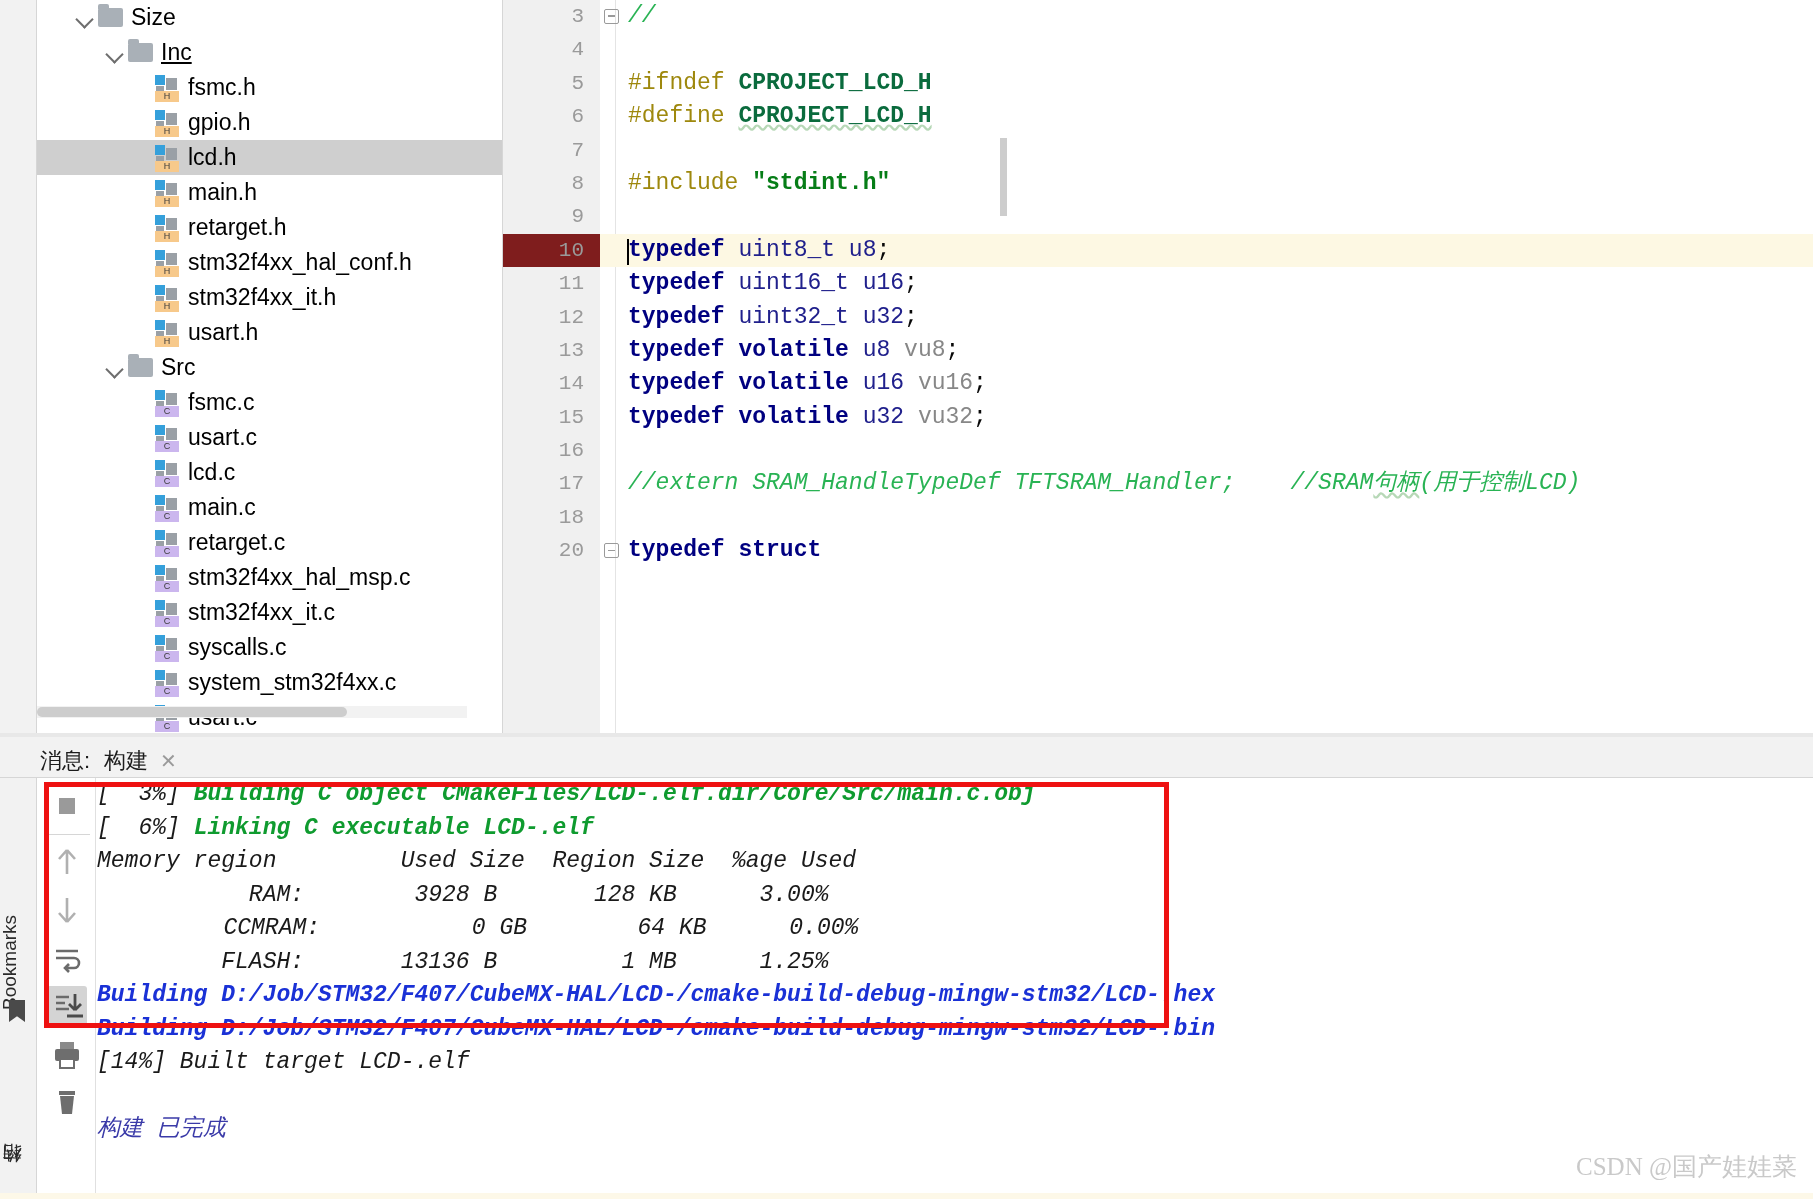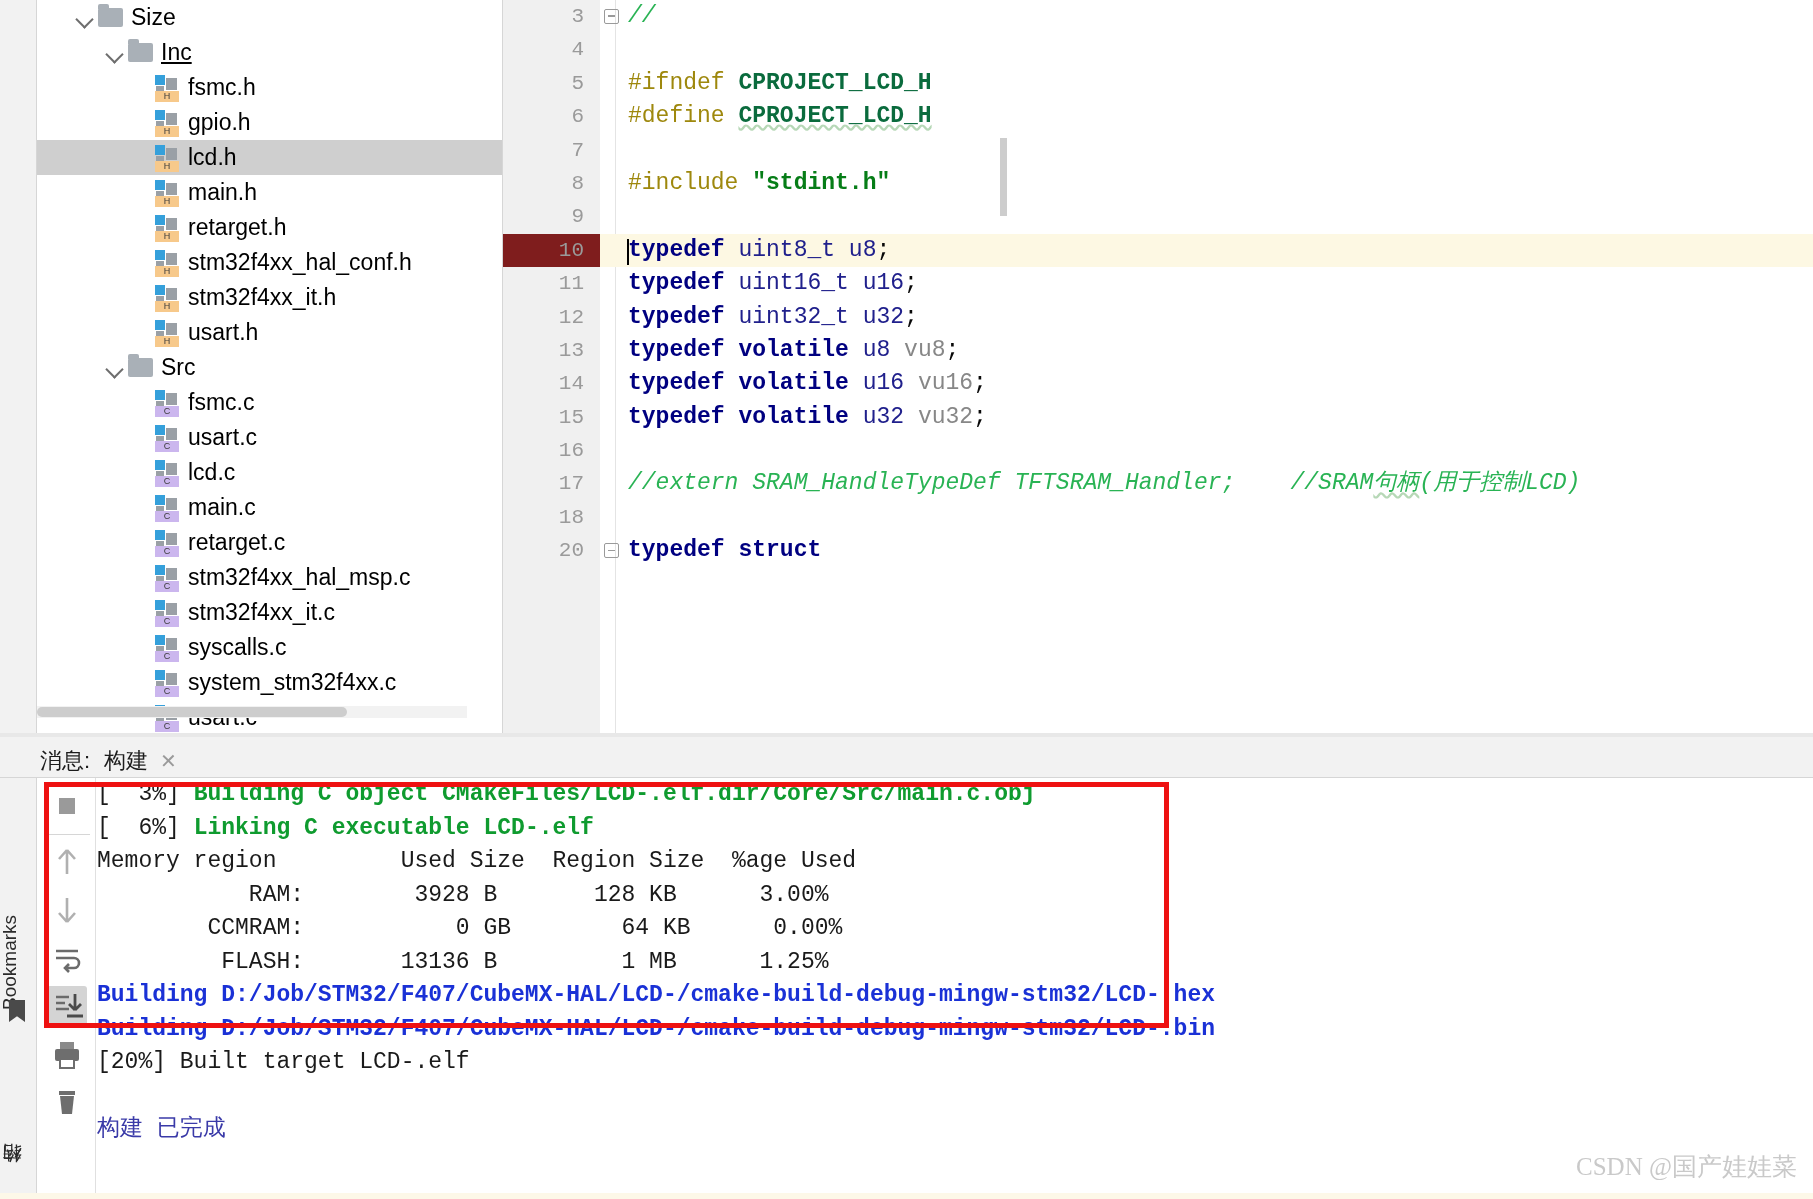--- a/index.html
+++ b/index.html
@@ -137,21 +137,21 @@
     clip-path: polygon(0 0, 100% 0, 100% 100%, 50% 74%, 0 100%);
   }
 
   
   .runbar { position: absolute; left: 38px; top: 41px; width: 58px; height: 421px; background: #ffffff; border-right: 1px solid #e0e0e0; }
   .rb-btn { position: absolute; left: 9px; width: 40px; height: 40px; }
   .rb-btn.active { background: #d4d4d4; border-radius: 3px; }
   .rb-sep { position: absolute; left: 6px; width: 46px; height: 1px; background: #d6d6d6; }
 
   
-  .output { position: absolute; left: 97px; top: 41px; width: 1716px; height: 421px; background: #ffffff; overflow: hidden; }
+  .output { position: absolute; left: 97px; top: 41px; width: 1716px; height: 421px; background: #ffffff; overflow: hidden; font-style: italic; }
   .oline {
     position: absolute; left: 0; height: 33.5px; line-height: 33.5px;
     font-size: 23px; white-space: pre;
     font-family: "Liberation Mono", monospace; color: #1a1a1a;
   }
   .o-green { color: #0f9b2f; font-weight: bold; }
   .o-blue { color: #1a31d6; font-weight: bold; }
   .o-plain { color: #1a1a1a; }
   .o-cn { color: #3a3aa8; }
 
@@ -506,25 +506,25 @@
           <path d="M13 14 H27 L25 32 H15 Z" fill="#6e6e6e"></path>
         </svg>
       </div>
     </div>
 
     <div class="output" id="output">
         <div class="oline" style="top: 0px;"><span class="o-plain">[  3%] </span><span class="o-green">Building C object CMakeFiles/LCD-.elf.dir/Core/Src/main.c.obj</span></div>
         <div class="oline" style="top: 33.5px;"><span class="o-plain">[  6%] </span><span class="o-green">Linking C executable LCD-.elf</span></div>
         <div class="oline" style="top: 67px;"><span class="o-plain">Memory region         Used Size  Region Size  %age Used</span></div>
         <div class="oline" style="top: 100.5px;"><span class="o-plain">           RAM:        3928 B       128 KB      3.00%</span></div>
-        <div class="oline" style="top: 134px;"><span class="o-plain">        CCMRAM:           0 GB        64 KB      0.00%</span></div>
+        <div class="oline" style="top: 134px; padding-left: 16px;"><span class="o-plain">        CCMRAM:           0 GB        64 KB      0.00%</span></div>
         <div class="oline" style="top: 167.5px;"><span class="o-plain">         FLASH:       13136 B         1 MB      1.25%</span></div>
         <div class="oline" style="top: 201px;"><span class="o-blue">Building D:/Job/STM32/F407/CubeMX-HAL/LCD-/cmake-build-debug-mingw-stm32/LCD-.hex</span></div>
         <div class="oline" style="top: 234.5px;"><span class="o-blue">Building D:/Job/STM32/F407/CubeMX-HAL/LCD-/cmake-build-debug-mingw-stm32/LCD-.bin</span></div>
-        <div class="oline" style="top: 268px;"><span class="o-plain">[20%] Built target LCD-.elf</span></div>
+        <div class="oline" style="top: 268px;"><span class="o-plain">[14%] Built target LCD-.elf</span></div>
         <div class="oline" style="top: 301.5px;"><span class="o-plain"></span></div>
         <div class="oline" style="top: 335px;"><span class="o-cn">构建 已完成</span></div>
       </div>
   </div>
 
   <div class="redbox"></div>
 
   <div class="bottom-tint"></div>
   <div class="watermark">CSDN @国产娃娃菜</div>
 

